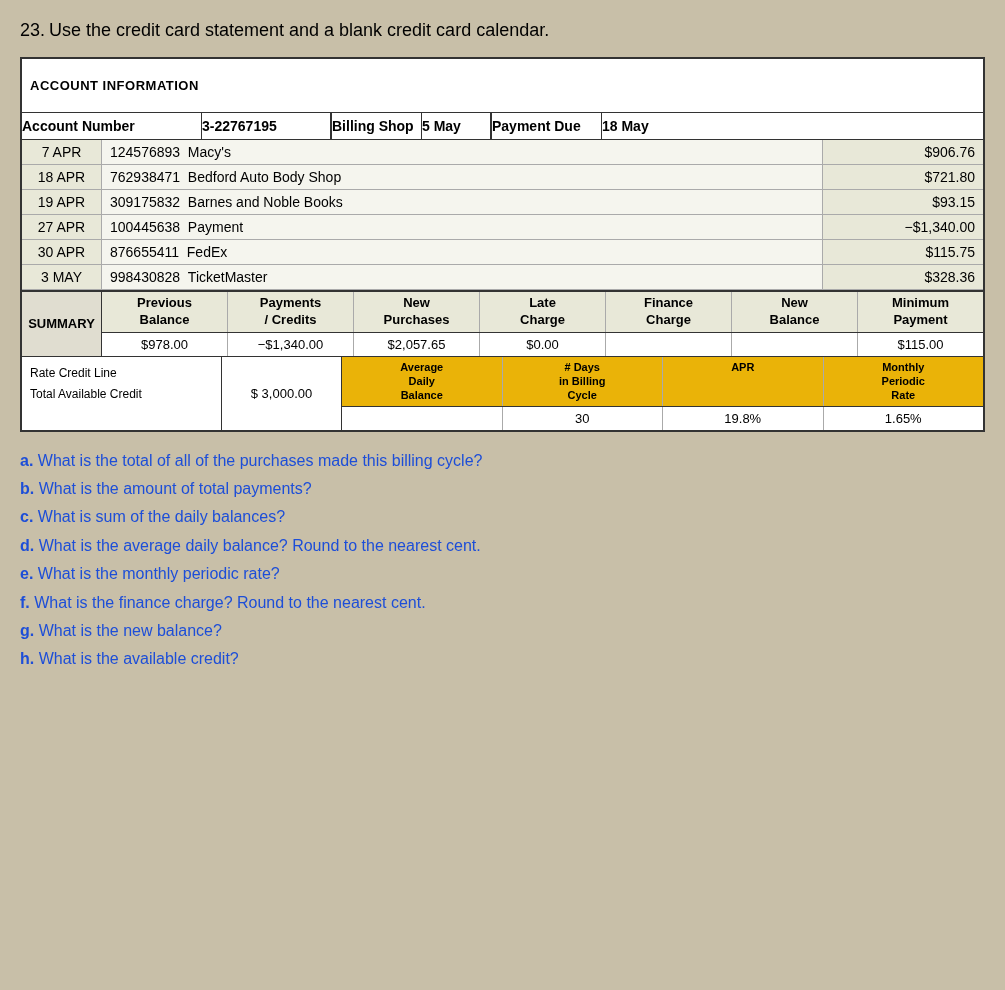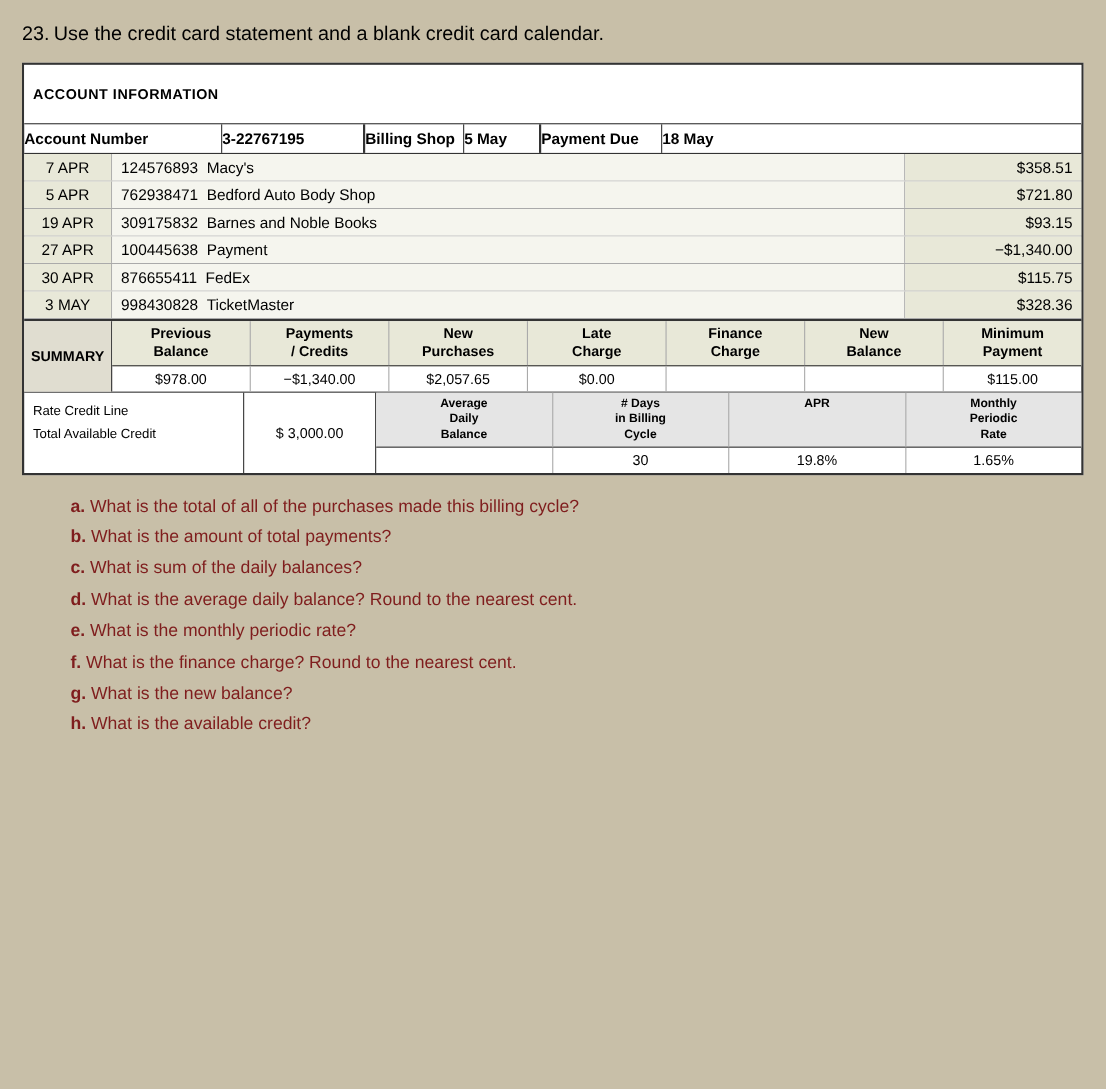--- a/index.html
+++ b/index.html
@@ -139,21 +139,21 @@
       justify-content: center;
     }
     .bottom-cols {
       flex: 1;
       display: flex;
       flex-direction: column;
     }
     .bottom-col-headers {
       display: flex;
       border-bottom: 1px solid #333;
-      background: #e5e5e5;
+      background: #eab308;
     }
     .bottom-col-header {
       flex: 1;
       padding: 3px 4px;
       text-align: center;
       border-right: 1px solid #aaa;
       font-size: 11px;
       font-weight: bold;
       line-height: 1.3;
     }
@@ -166,22 +166,21 @@
       padding: 4px 4px;
       text-align: center;
       border-right: 1px solid #aaa;
       font-size: 13px;
     }
     .bottom-value:last-child { border-right: none; }
 
     
     .questions-section {
       margin-top: 10px;
-      color: #7f1d1d;
-      margin-left: 44px;
+      color: #1d4ed8;
     }
     .question-item {
       font-size: 16px;
       margin-bottom: 6px;
       line-height: 1.4;
     }
 
     .summary-row-full {
       display: flex;
       border-top: 2px solid #333;
@@ -241,24 +240,24 @@
     <div class="cell payment-due-value">
       <span>18 May</span>
     </div>
   </div>
 
 
   <div id="transactions-list">
   <div class="transaction-row">
     <div class="transaction-date">7 APR</div>
     <div class="transaction-desc">124576893&nbsp;&nbsp;Macy's</div>
-    <div class="transaction-amount">$358.51</div>
-  </div>
-      <div class="transaction-row">
-    <div class="transaction-date">5 APR</div>
+    <div class="transaction-amount">$906.76</div>
+  </div>
+      <div class="transaction-row">
+    <div class="transaction-date">18 APR</div>
     <div class="transaction-desc">762938471&nbsp;&nbsp;Bedford Auto Body Shop</div>
     <div class="transaction-amount">$721.80</div>
   </div>
       <div class="transaction-row">
     <div class="transaction-date">19 APR</div>
     <div class="transaction-desc">309175832&nbsp;&nbsp;Barnes and Noble Books</div>
     <div class="transaction-amount">$93.15</div>
   </div>
       <div class="transaction-row">
     <div class="transaction-date">27 APR</div>

